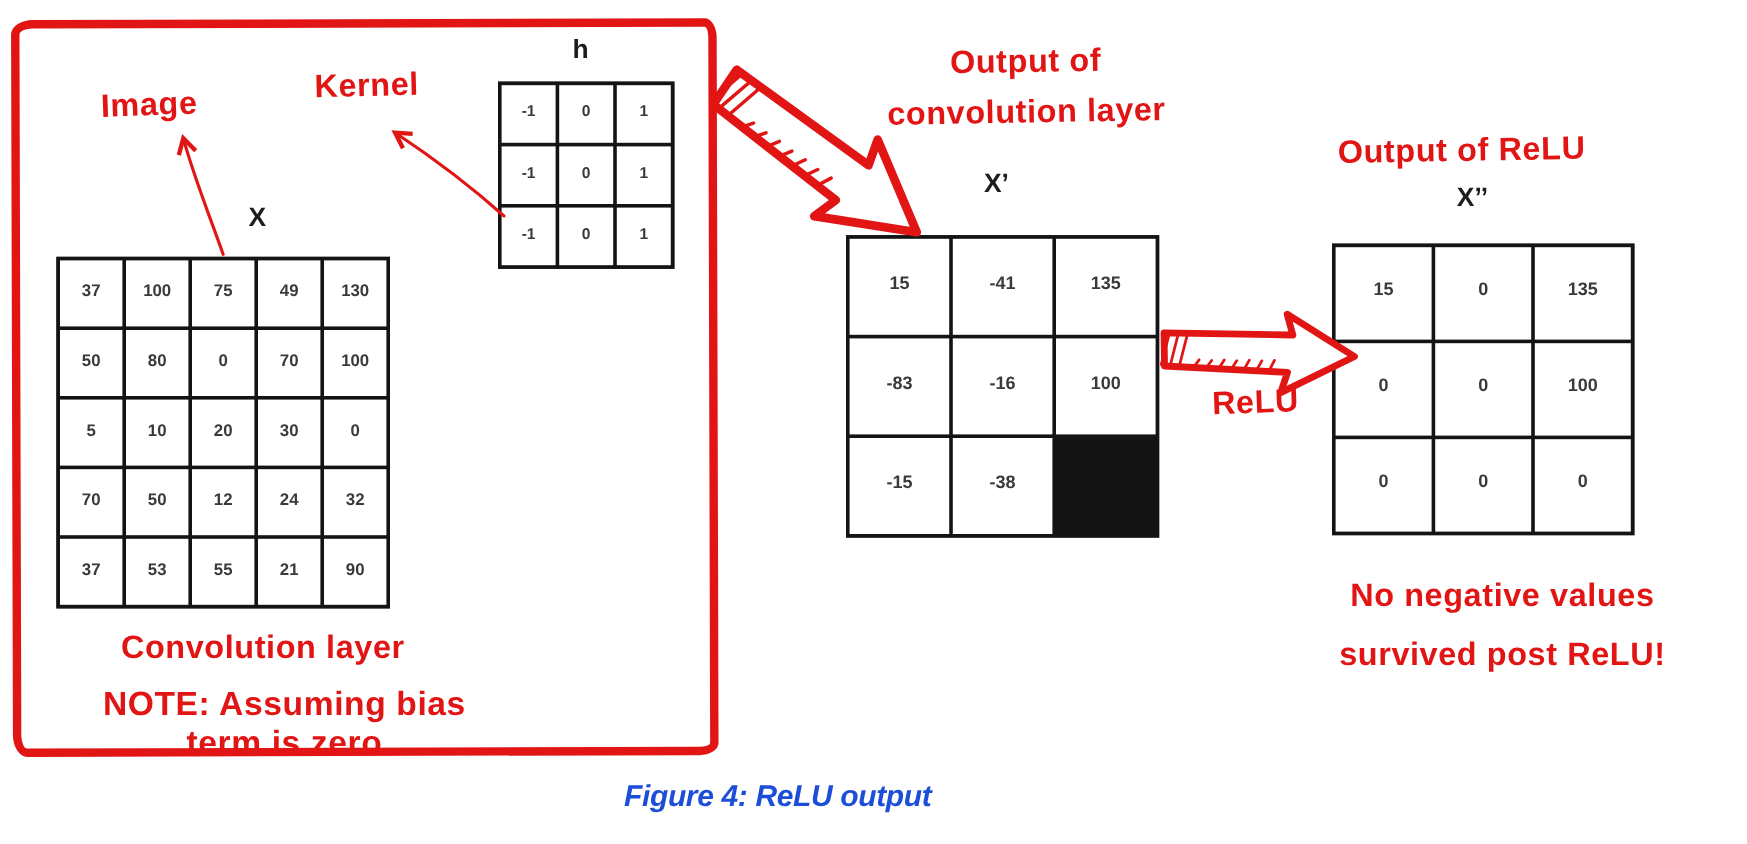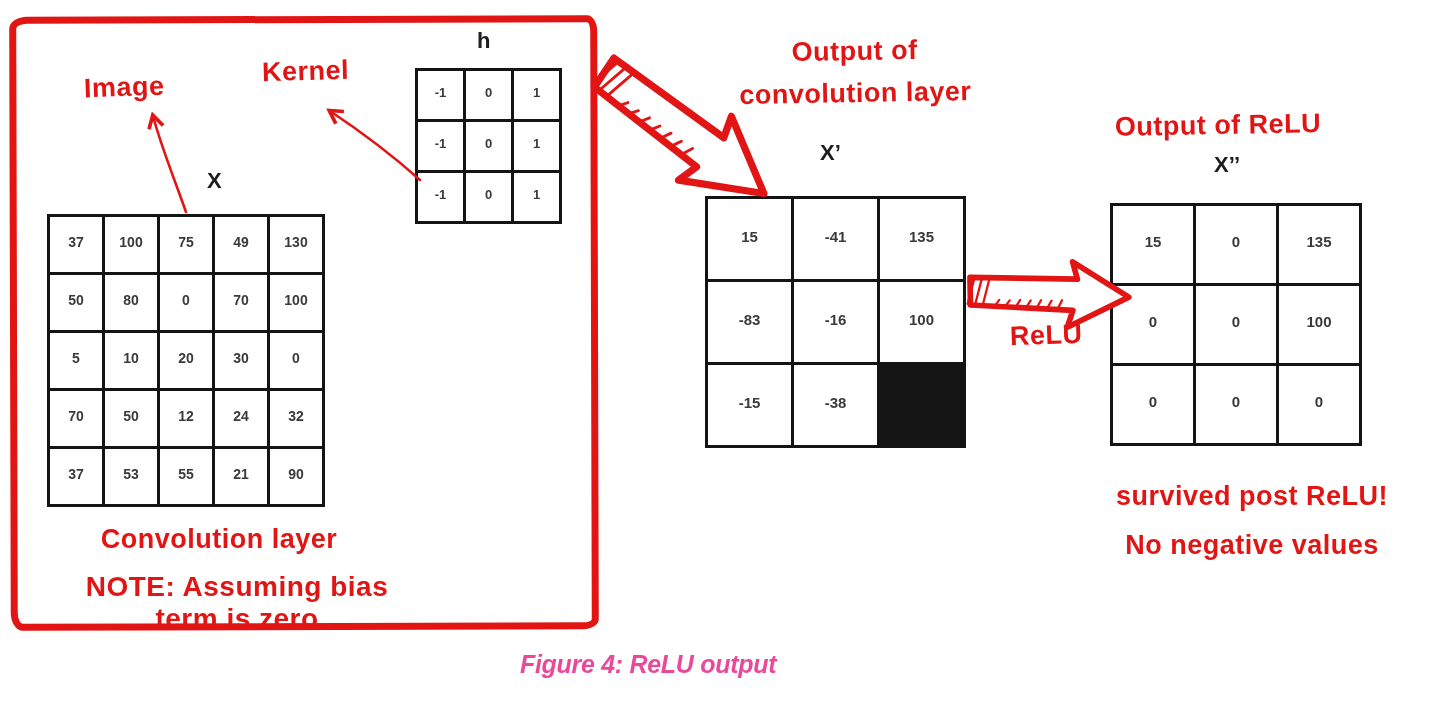--- a/index.html
+++ b/index.html
@@ -77,21 +77,21 @@
     z-index: 6;
     pointer-events: none;
   }
   .thin-arrow { stroke: var(--red); stroke-width: 2.6; fill: none; stroke-linecap: round; }
   .marker-head { stroke: var(--red); fill: none; }
   .block-arrow { fill: #ffffff; stroke: var(--red); stroke-width: 6; stroke-linejoin: round; }
   .hatch { stroke: var(--red); stroke-width: 2.4; fill: none; stroke-linecap: round; }
   
   .figure-caption {
     position: absolute;
-    color: #ec4899;
+    color: #1d4ed8;
     font-weight: 700;
     font-style: italic;
     font-size: 25px;
     z-index: 4;
     letter-spacing: -0.3px;
   }
 </style>
 </head>
 <body>
 
@@ -175,22 +175,22 @@
       <div class="cell">135</div>
       <div class="cell">0</div>
       <div class="cell">0</div>
       <div class="cell">100</div>
       <div class="cell">0</div>
       <div class="cell">0</div>
       <div class="cell">0</div>
     </div>
 
   <div class="red-text centered" style="left:1102px; top:472px; width:300px; font-size:27px; line-height:49px;">
+    <div>No negative values</div>
     <div>survived post ReLU!</div>
-    <div>No negative values</div>
   </div>
 
   <div class="figure-caption" style="left:520px; top:650px;">Figure 4: ReLU output</div>
 
   <svg class="overlay" width="1456" height="703" viewBox="0 0 1456 703">
     <defs>
       <marker id="ah" viewBox="0 0 10 10" refX="7.5" refY="5" markerWidth="7" markerHeight="7" orient="auto-start-reverse">
         <path class="marker-head" d="M 1 1 L 8 5 L 1 9" stroke-width="2"></path>
       </marker>
     </defs>

